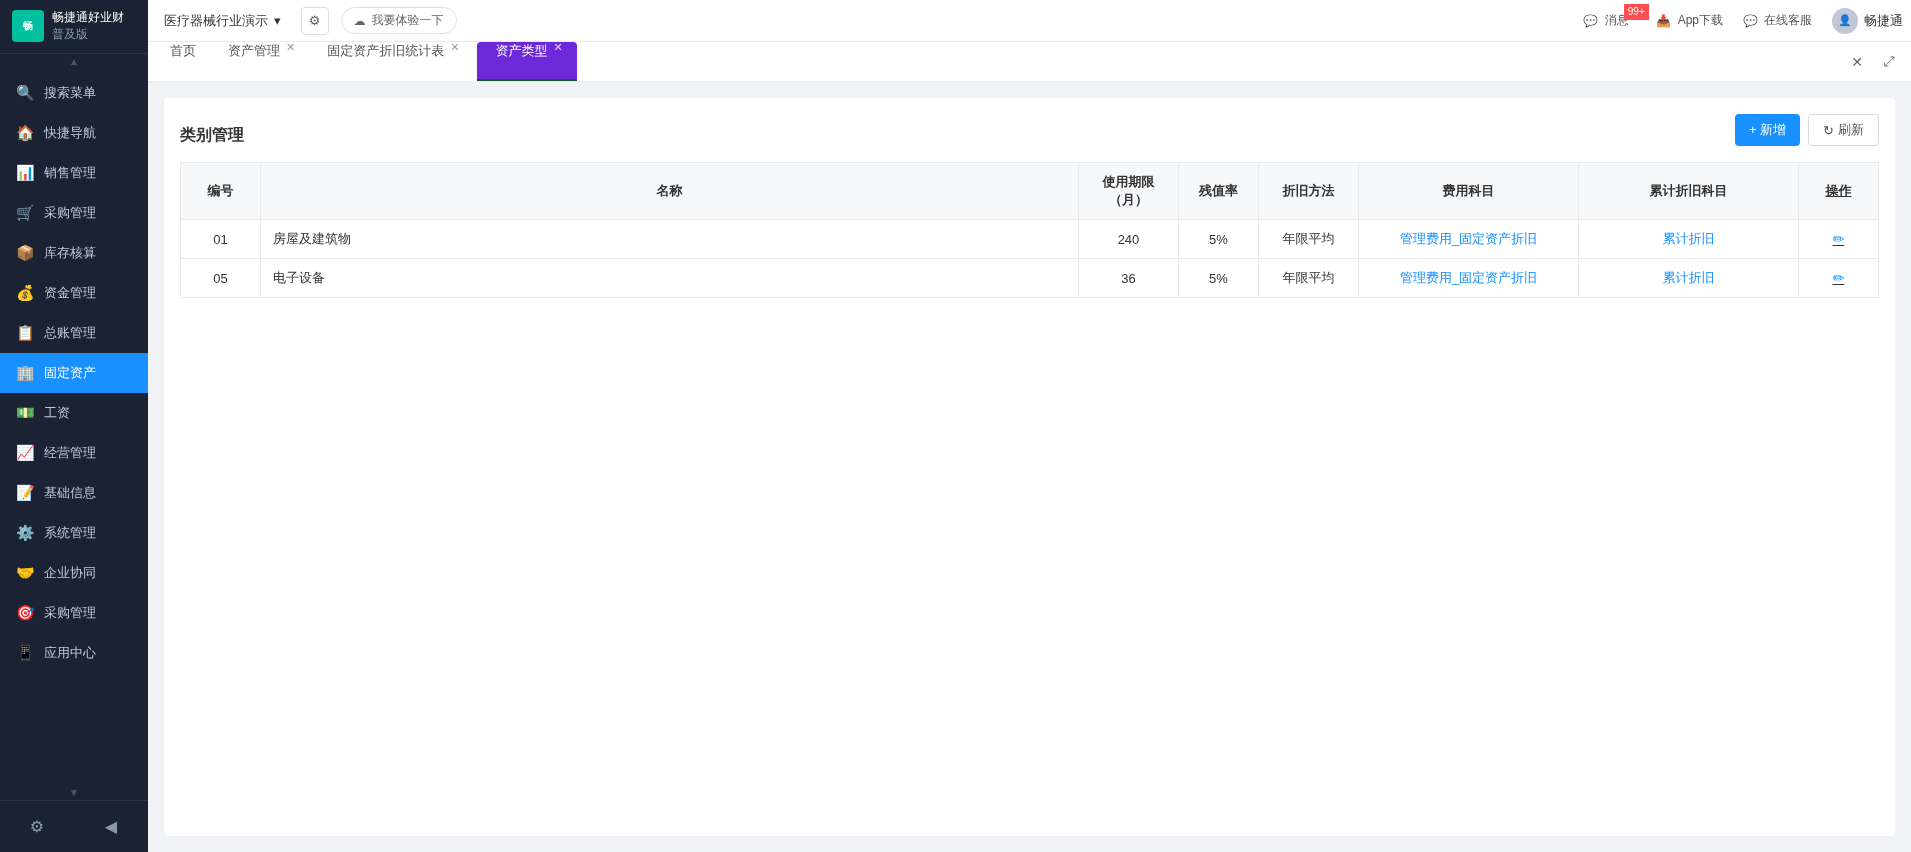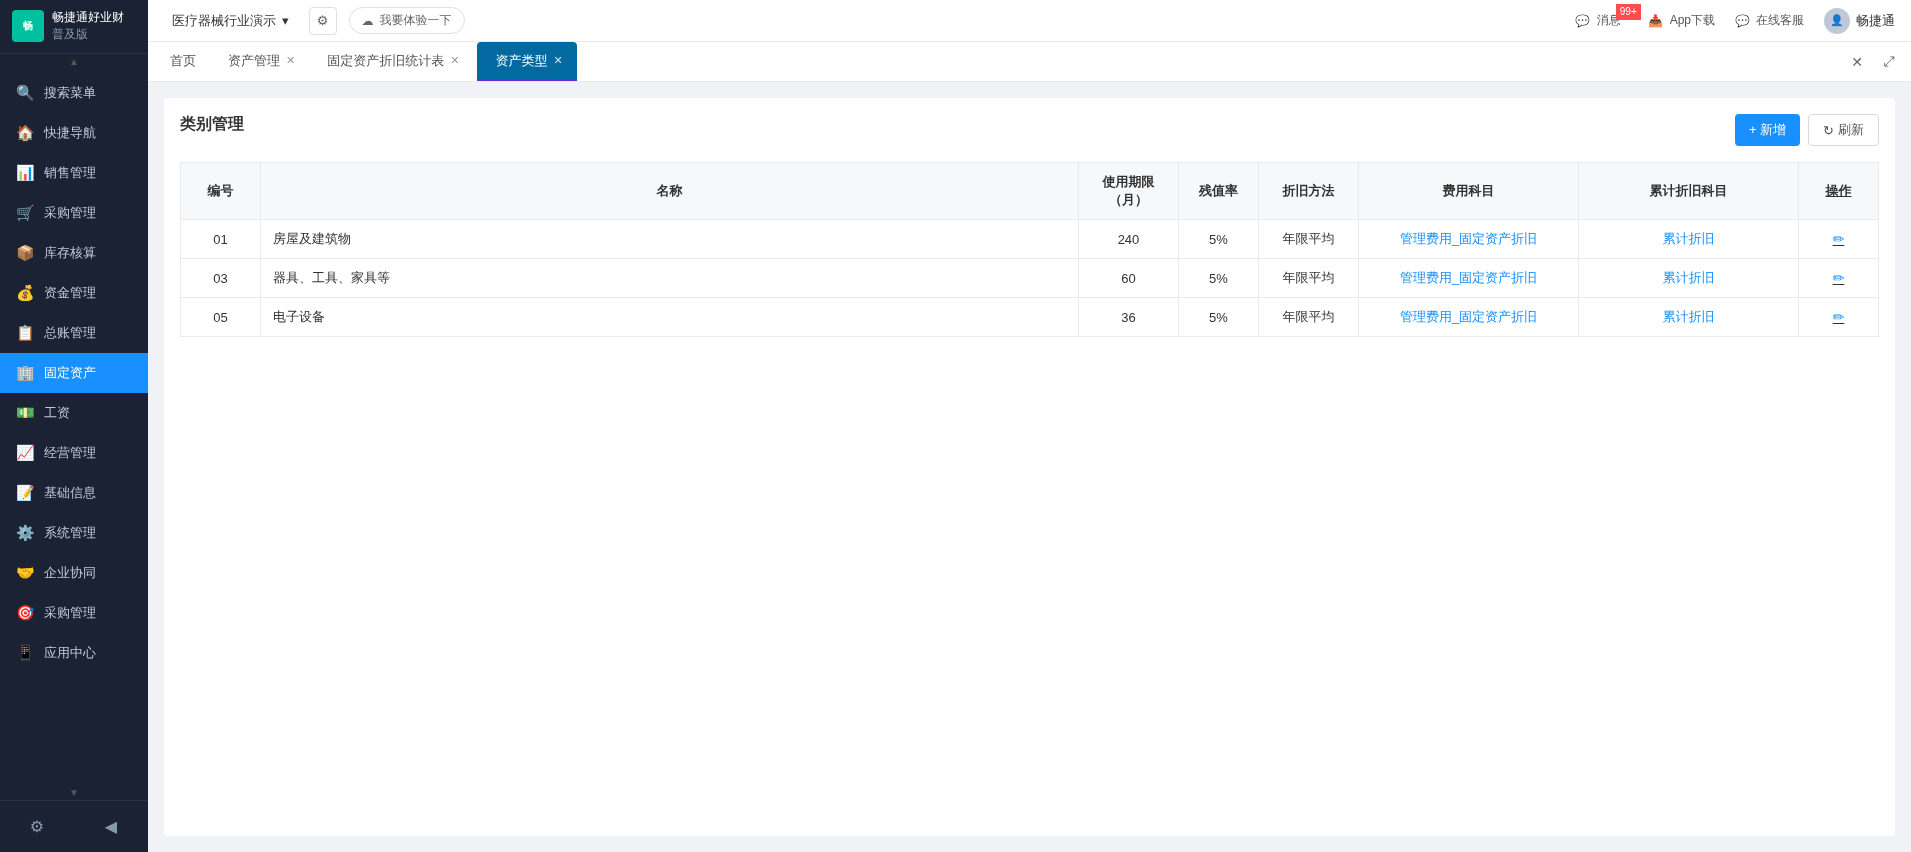--- a/index.html
+++ b/index.html
@@ -79,21 +79,21 @@
       height: 100%;
       overflow: hidden;
     }
 
     
     .top-header {
       background: #fff;
       height: 42px;
       display: flex;
       align-items: center;
-      padding: 0 16px;
+      padding: 0 8px;
       border-bottom: 1px solid #e8eaec;
       gap: 12px;
     }
     .header-module-selector {
       display: flex;
       align-items: center;
       gap: 6px;
       font-size: 13px;
       color: #333;
       cursor: pointer;
@@ -175,34 +175,34 @@
       background: #fff;
       height: 40px;
       display: flex;
       align-items: stretch;
       padding: 0 8px;
       border-bottom: 1px solid #e8eaec;
       gap: 4px;
     }
     .tab-item {
       display: flex;
-      align-items: center;
+      align-items: flex-start;
       gap: 6px;
       padding: 0 14px;
       font-size: 13px;
       cursor: pointer;
       color: #555;
       border-bottom: 2px solid transparent;
       white-space: nowrap;
     }
     .tab-item.active {
       color: #fff;
-      background: #0369a1;
+      background: #6d28d9;
       border-radius: 4px 4px 0 0;
-      border-bottom: 2px solid #6d28d9;
+      border-bottom: 2px solid #14532d;
       padding-left: 18px;
     }
     .tab-item .close-icon {
       font-size: 11px;
       color: #999;
       line-height: 1;
     }
     .tab-item.active .close-icon { color: rgba(255,255,255,0.8); }
     .tab-controls {
       margin-left: auto;
@@ -232,21 +232,21 @@
 
     
     .page-container {
       background: #fff;
       border-radius: 4px;
       padding: 16px;
       min-height: 100%;
     }
     .page-header {
       display: flex;
-      align-items: flex-start;
+      align-items: flex-end;
       justify-content: space-between;
       margin-bottom: 16px;
     }
     .page-title {
       font-size: 16px;
       font-weight: bold;
       color: #333;
     }
     .page-actions { display: flex; gap: 8px; }
     .btn-primary {
@@ -501,30 +501,20 @@
               <td class="col-no">01</td>
               <td class="col-name">房屋及建筑物</td>
               <td class="col-period">240</td>
               <td class="col-residual">5%</td>
               <td class="col-method">年限平均</td>
               <td class="col-expense"><a class="table-link">管理费用_固定资产折旧</a></td>
               <td class="col-accum"><a class="table-link">累计折旧</a></td>
               <td class="col-op"><span class="edit-icon">✏</span></td>
             </tr>
             <tr>
-              <td class="col-no">03</td>
-              <td class="col-name">器具、工具、家具等</td>
-              <td class="col-period">60</td>
-              <td class="col-residual">5%</td>
-              <td class="col-method">年限平均</td>
-              <td class="col-expense"><a class="table-link">管理费用_固定资产折旧</a></td>
-              <td class="col-accum"><a class="table-link">累计折旧</a></td>
-              <td class="col-op"><span class="edit-icon">✏</span></td>
-            </tr>
-            <tr>
               <td class="col-no">05</td>
               <td class="col-name">电子设备</td>
               <td class="col-period">36</td>
               <td class="col-residual">5%</td>
               <td class="col-method">年限平均</td>
               <td class="col-expense"><a class="table-link">管理费用_固定资产折旧</a></td>
               <td class="col-accum"><a class="table-link">累计折旧</a></td>
               <td class="col-op"><span class="edit-icon">✏</span></td>
             </tr>
           </tbody>

